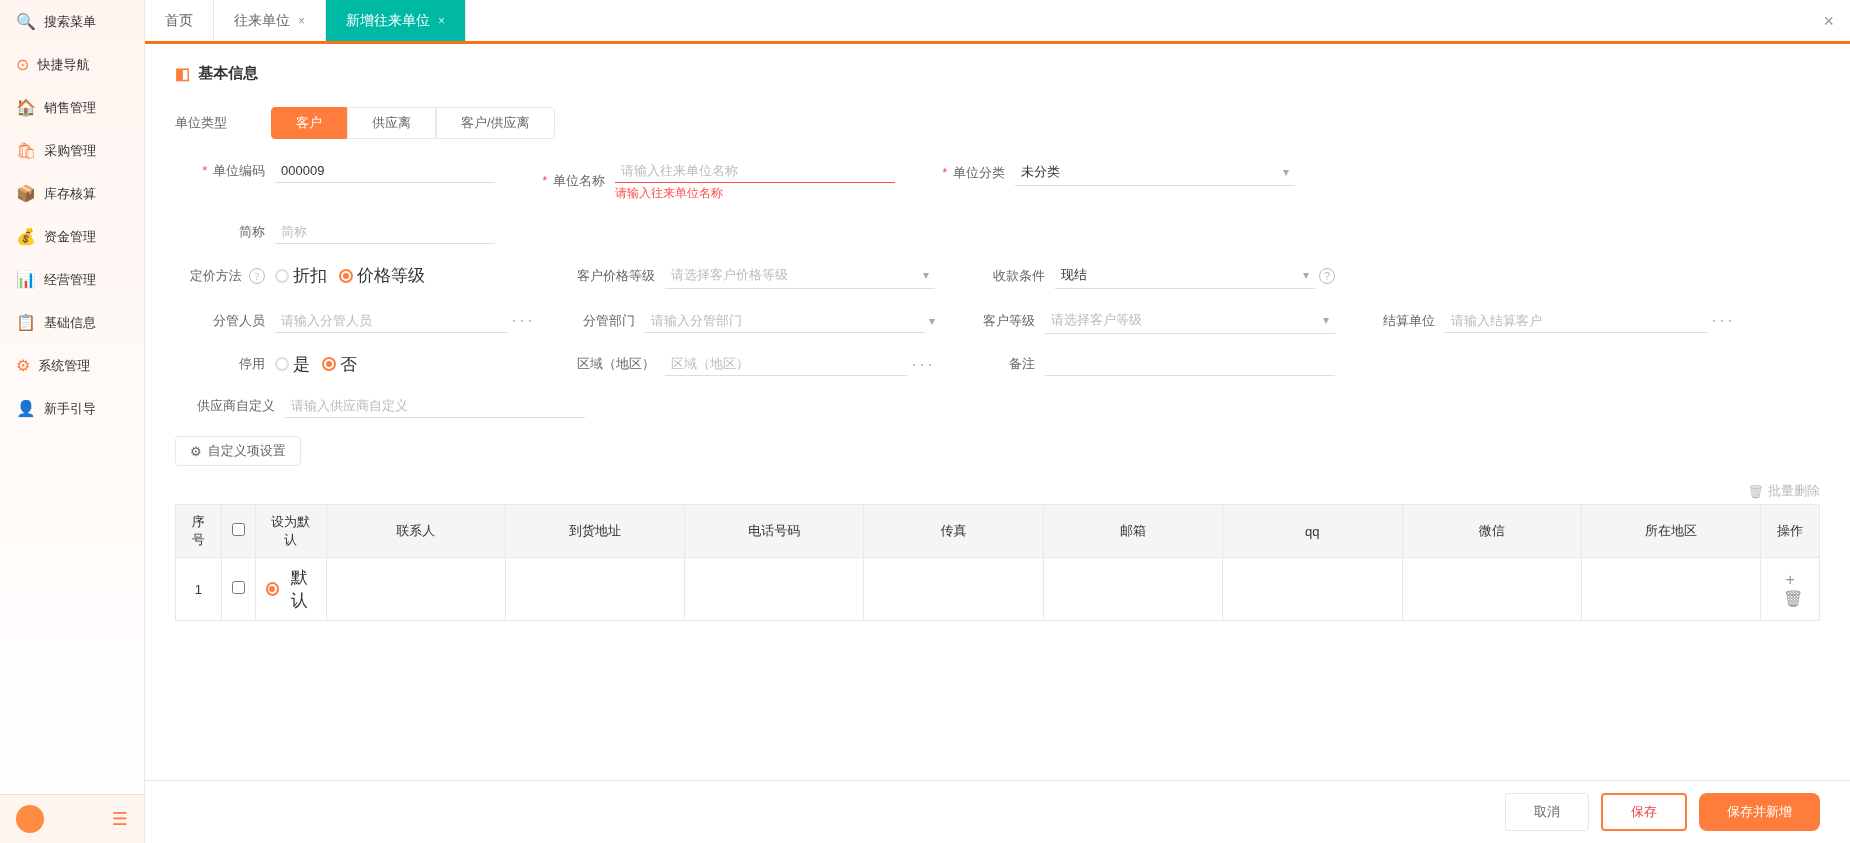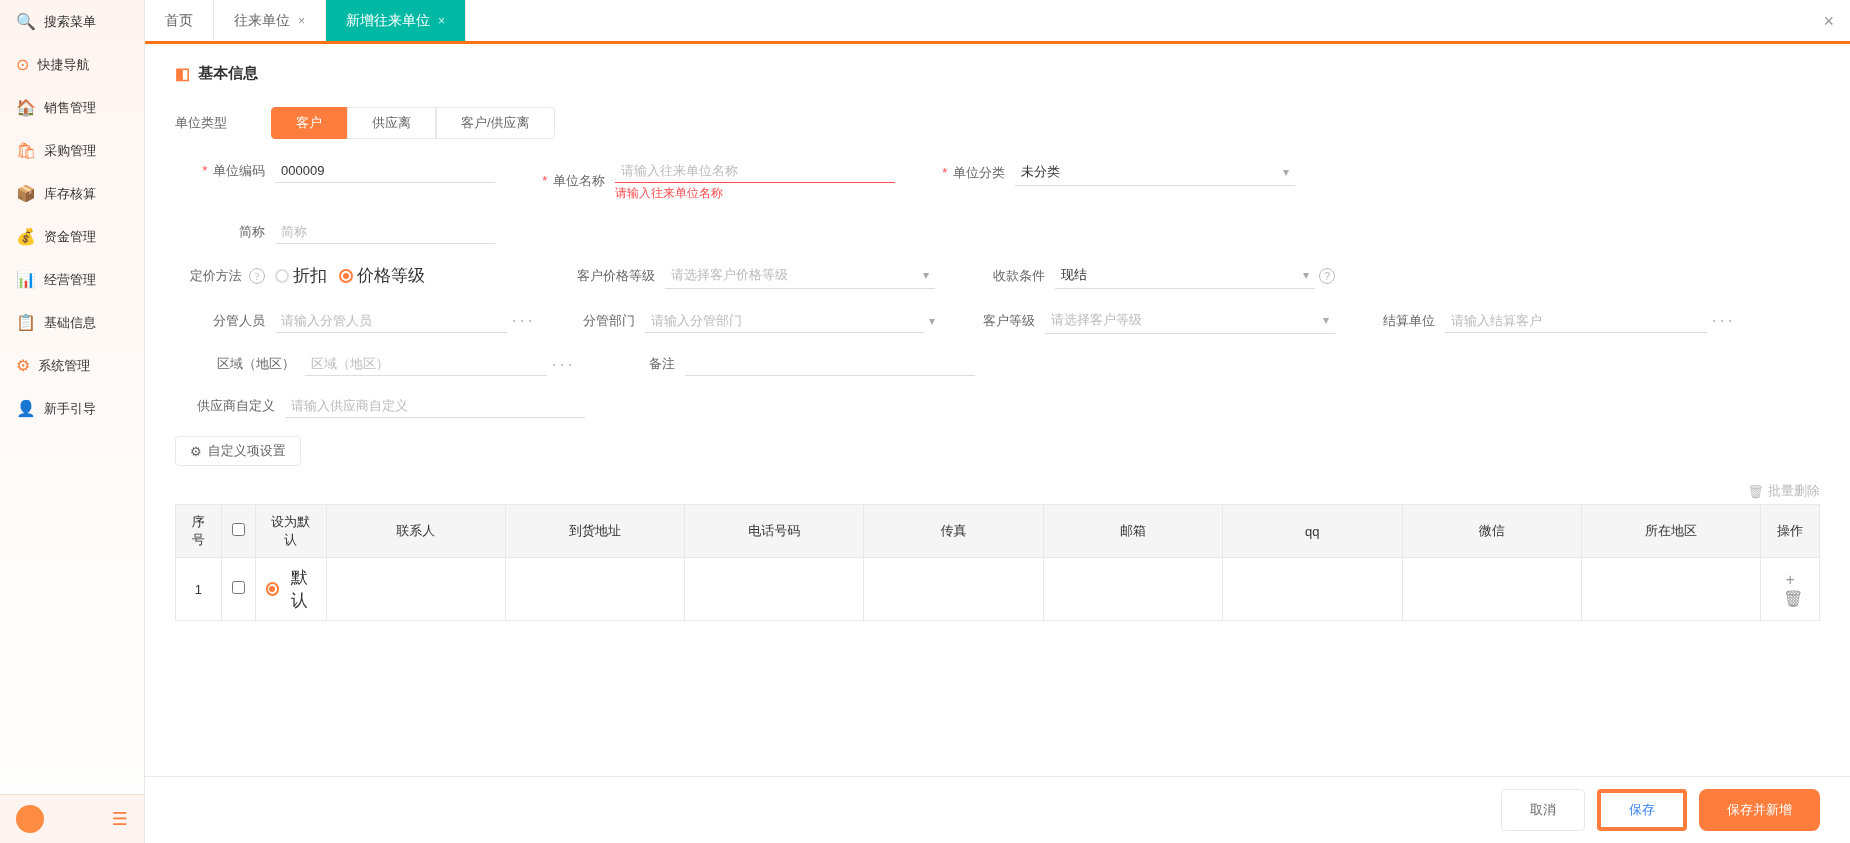--- a/index.html
+++ b/index.html
@@ -275,23 +275,23 @@
       padding: 8px 28px;
       border: 1px solid #e8e8e8;
       background: #fff;
       color: #666;
       cursor: pointer;
       border-radius: 4px;
       font-size: 13px;
     }
     .btn-save {
       padding: 8px 28px;
-      border: 4px solid #f97316;
-      background: #fff;
-      color: #3b82f6;
+      border: 2px solid #f97316;
+      background: #fff;
+      color: #ef4444;
       cursor: pointer;
       border-radius: 4px;
       font-size: 13px;
       border-color: #ff7d3c;
     }
     .btn-save-new {
       padding: 8px 28px;
       background: #ff7d3c;
       color: #fff;
       cursor: pointer;
@@ -498,20 +498,33 @@
       <div class="form-col" style="flex: 1; max-width: 380px; margin-left: 20px;">
         <span class="label-w90">结算单位</span>
         <input class="field-input" type="text" placeholder="请输入结算客户" style="">
         <span class="field-dots">···</span>
       </div>
     </div>
 
 
     <div class="form-row" style="align-items: center;">
 
+      <div class="form-col" style="flex: 1; max-width: 360px;">
+        <span class="label-w100">停用</span>
+        <div class="radio-group">
+          <div class="radio-item">
+            <span class="radio-circle"></span>
+            <span class="radio-label">是</span>
+          </div>
+          <div class="radio-item">
+            <span class="radio-circle checked"></span>
+            <span class="radio-label">否</span>
+          </div>
+        </div>
+      </div>
 
       <div class="form-col" style="flex: 1; max-width: 380px; margin-left: 20px;">
         <span class="label-w110">区域（地区）</span>
         <input class="field-input" type="text" placeholder="区域（地区）" style="">
         <span class="field-dots">···</span>
       </div>
 
       <div class="form-col" style="flex: 1; max-width: 380px; margin-left: 20px;">
         <span class="label-w90">备注</span>
         <input class="field-input" type="text" style="">

